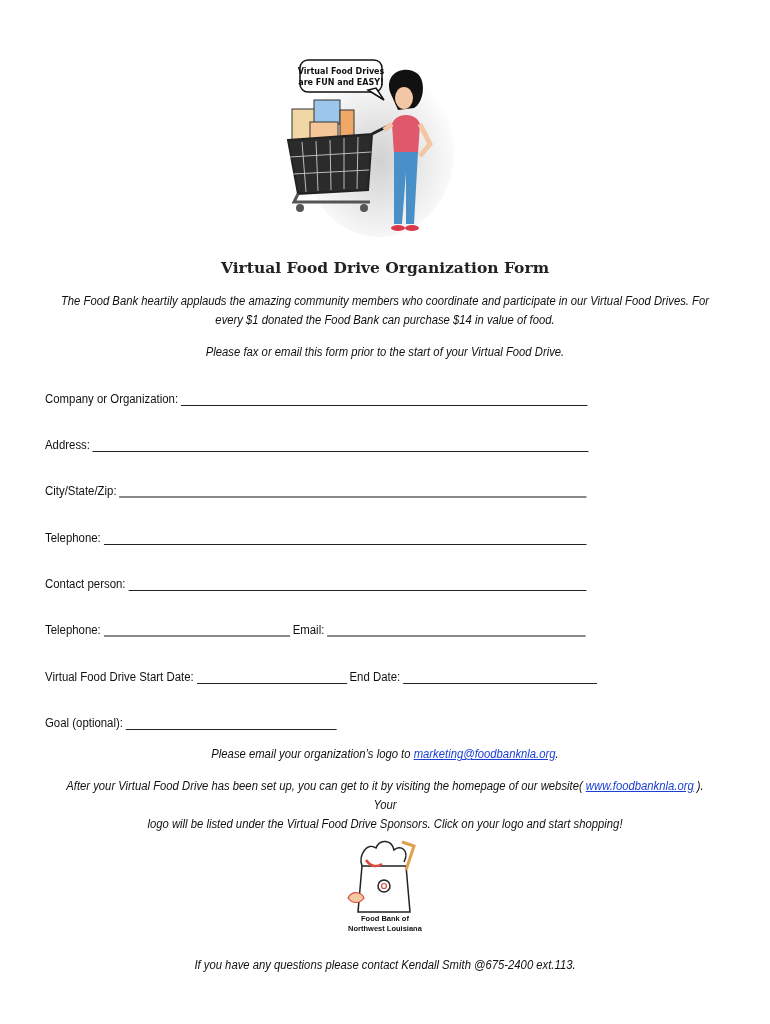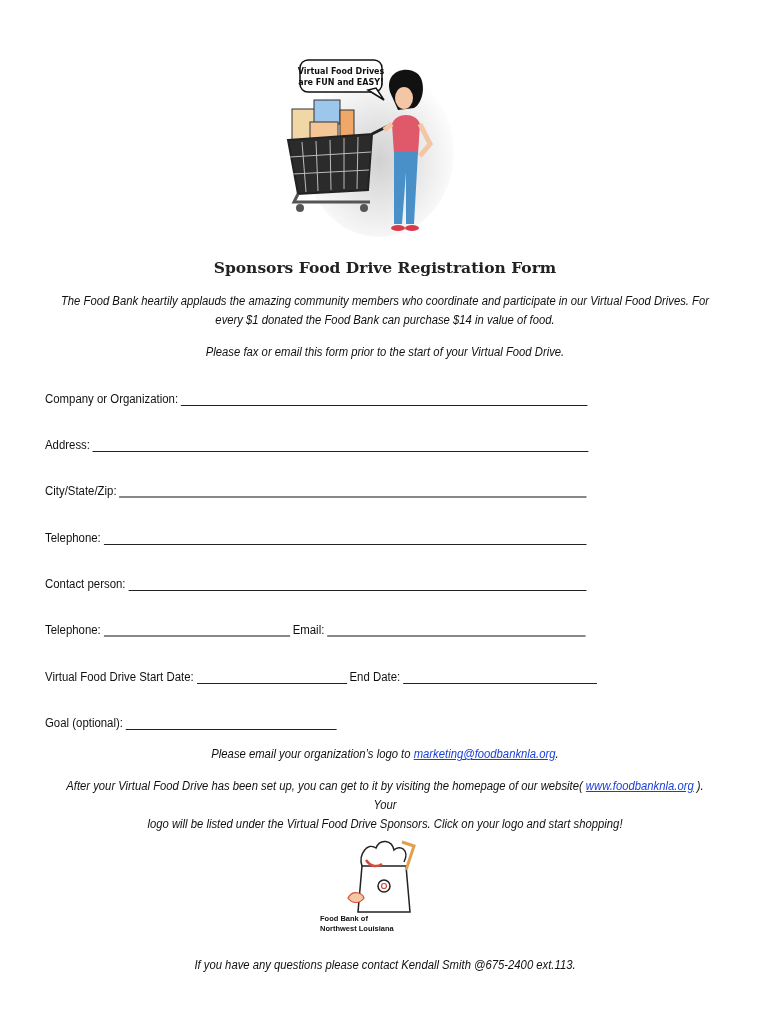--- a/index.html
+++ b/index.html
@@ -13,21 +13,21 @@
     .para { left: 40px; width: 690px; text-align: center; font-style: italic;
             font-size: 12px; line-height: 19px; color: #111;
             transform: scaleX(0.94); transform-origin: center; }
     .field { left: 45px; font-size: 12px; color: #111; display: flex; align-items: flex-end;
              transform: scaleX(0.95); transform-origin: left; white-space: nowrap; }
     .line { display: inline-block; border-bottom: 1px solid #222; height: 12px; margin-left: 3px; }
     .line.grey { border-bottom-color: #888; border-bottom-width: 2px; }
     .gap { margin-left: 3px; }
     a.link { color: #1a3fd6; text-decoration: underline; }
     .logo { left: 340px; top: 836px; width: 90px; height: 100px; }
-    .logo-text { left: 320px; width: 130px; top: 914px; text-align: left;
+    .logo-text { left: 320px; width: 130px; top: 914px; text-align: center;
                  font-weight: bold; font-size: 7.5px; line-height: 9.5px; color: #111; }
   </style>
 </head>
 <body>
 
 <div class="abs hero">
   <svg width="170" height="185" viewBox="0 0 170 185">
     <defs>
       <radialGradient id="shadow" cx="50%" cy="55%" r="55%">
         <stop offset="0%" stop-color="#bdbdbd"></stop>
@@ -65,21 +65,21 @@
     <ellipse cx="120" cy="46" rx="9" ry="11" fill="#f3c6a5"></ellipse>
     <path d="M108 72 C112 60 132 60 136 72 L134 102 L110 102 Z" fill="#e0596a"></path>
     <path d="M110 100 L134 100 L130 172 L122 172 L122 120 L118 172 L110 172 Z" fill="#4a90c8"></path>
     <path d="M108 72 L100 78" stroke="#f3c6a5" stroke-width="5"></path>
     <path d="M136 72 L146 92 L136 104" stroke="#f3c6a5" stroke-width="5" fill="none"></path>
     <ellipse cx="114" cy="176" rx="7" ry="3" fill="#d83a4a"></ellipse>
     <ellipse cx="128" cy="176" rx="7" ry="3" fill="#d83a4a"></ellipse>
   </svg>
 </div>
 
-<div class="abs title">Sponsors Food Drive Registration Form</div>
+<div class="abs title">Virtual Food Drive Organization Form</div>
 
 <div class="abs para" style="top:292px;">
   <div>The Food Bank heartily applauds the amazing community members who coordinate and participate in our Virtual Food Drives. For</div>
   <div>every $1 donated the Food Bank can purchase $14 in value of food.</div>
 </div>
 <div class="abs para" style="top:343px;">Please fax or email this form prior to the start of your Virtual Food Drive.</div>
 
 <div class="abs field" style="top:392px;">
   <span>Company or Organization:</span>
   <span class="line" style="width:428px;"></span>

